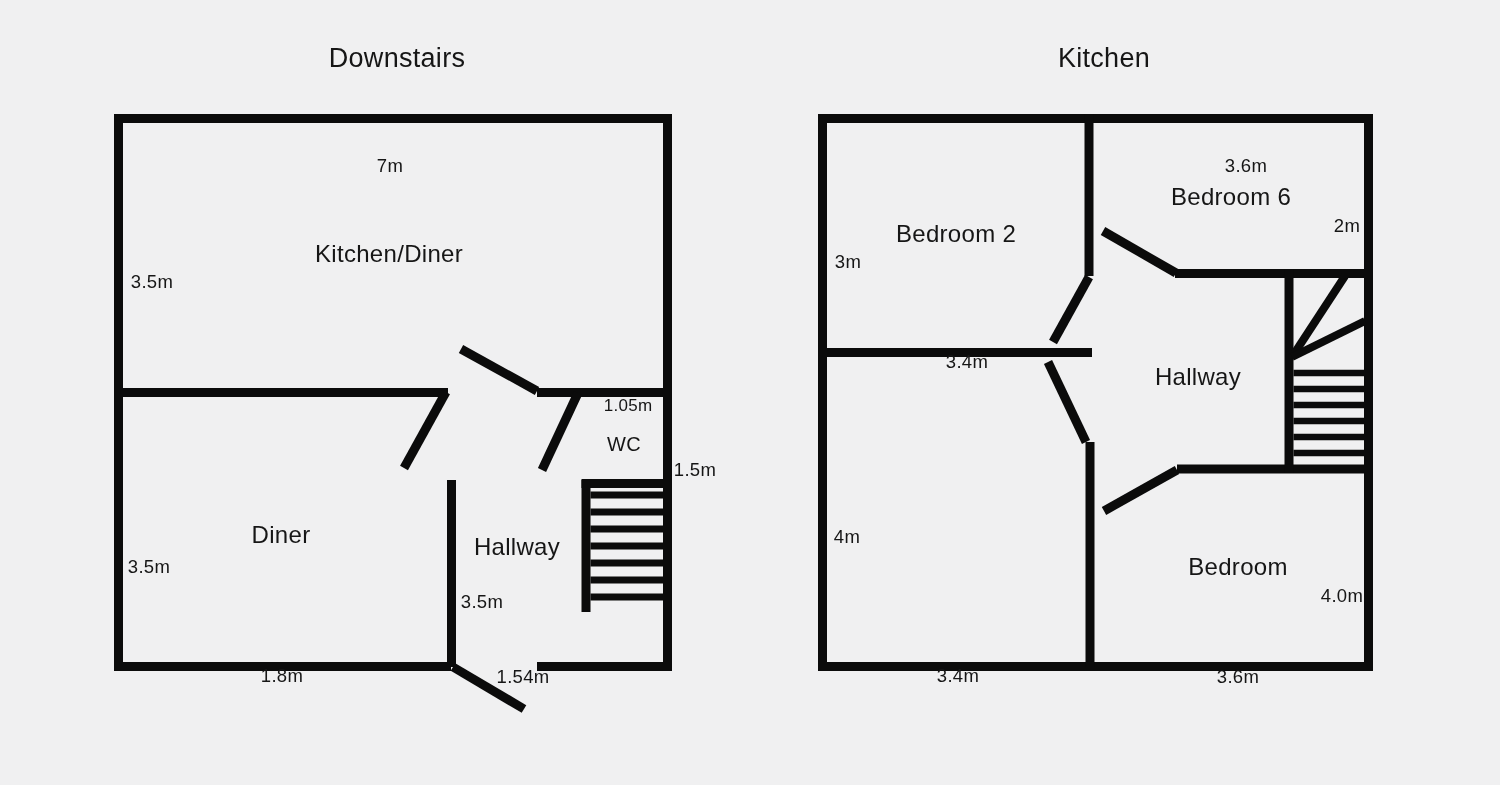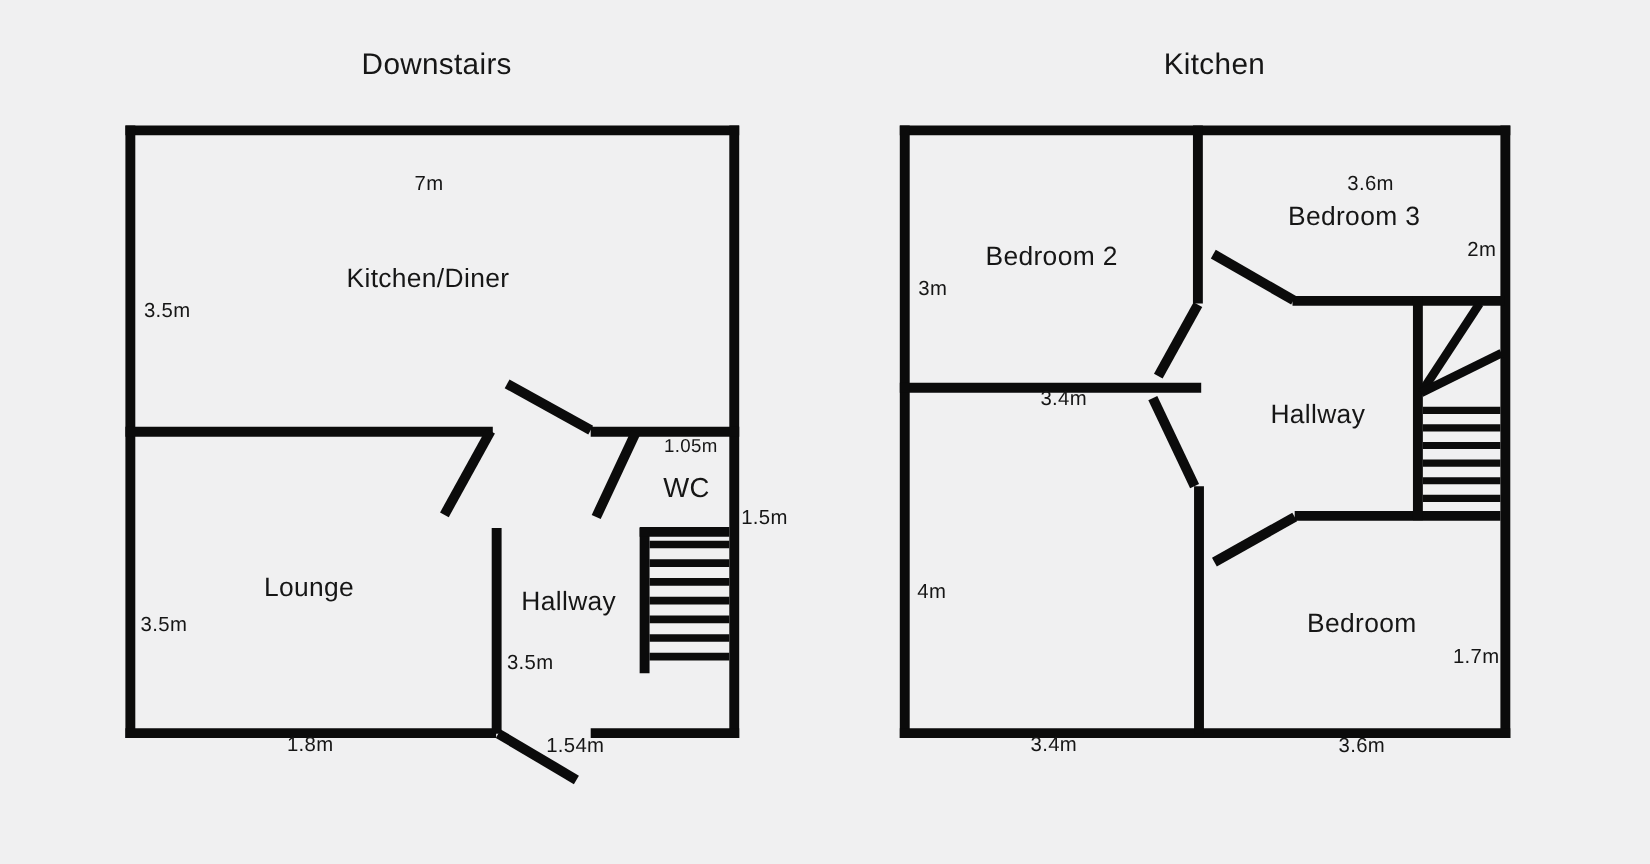--- a/index.html
+++ b/index.html
@@ -17,21 +17,21 @@
     transform:translate(-50%,-50%);
     white-space:pre-line;
     text-align:center;
     letter-spacing:.3px;
     font-weight:500;
     line-height:1.15;
     color:var(--text);
   }
   .title{font-size:27px;}
   .room{font-size:24px;}
-  .room-sm{font-size:25px;text-align:right;}
+  .room-sm{font-size:20px;text-align:right;}
   .dim{font-size:18.5px;margin-top:28px;}
   .dim-sm{font-size:17px;}
 </style>
 </head>
 <body>
 
 <div class="stage">
 
   <svg class="walls-svg" viewBox="0 0 1500 785" fill="none" stroke="currentColor" stroke-width="9">
 
@@ -99,34 +99,34 @@
     </g>
   </svg>
 
   <div class="lbl title" style="left:397px;top:59px">Downstairs</div>
   <div class="lbl dim" style="left:390px;top:138px">7m</div>
   <div class="lbl dim" style="left:152px;top:254px">3.5m</div>
   <div class="lbl room" style="left:389px;top:254px">Kitchen/Diner</div>
   <div class="lbl dim-sm" style="left:628px;top:406px">1.05m</div>
   <div class="lbl room-sm" style="left:624px;top:444px">WC</div>
   <div class="lbl dim" style="left:695px;top:442px">1.5m</div>
-  <div class="lbl room" style="left:281px;top:535px">Lounge</div>
+  <div class="lbl room" style="left:281px;top:535px">Diner</div>
   <div class="lbl dim" style="left:149px;top:539px">3.5m</div>
   <div class="lbl room" style="left:517px;top:547px">Hallway</div>
   <div class="lbl dim" style="left:482px;top:574px">3.5m</div>
   <div class="lbl dim" style="left:282px;top:648px">1.8m</div>
   <div class="lbl dim" style="left:523px;top:649px">1.54m</div>
 
   <div class="lbl title" style="left:1104px;top:59px">Kitchen</div>
   <div class="lbl dim" style="left:848px;top:234px">3m</div>
   <div class="lbl room" style="left:956px;top:234px">Bedroom 2</div>
   <div class="lbl dim" style="left:1246px;top:138px">3.6m</div>
-  <div class="lbl room" style="left:1231px;top:197px">Bedroom 3</div>
+  <div class="lbl room" style="left:1231px;top:197px">Bedroom 6</div>
   <div class="lbl dim" style="left:1347px;top:198px">2m</div>
   <div class="lbl dim" style="left:967px;top:334px">3.4m</div>
   <div class="lbl room" style="left:1198px;top:377px">Hallway</div>
   <div class="lbl dim" style="left:847px;top:509px">4m</div>
   <div class="lbl room" style="left:1238px;top:567px">Bedroom</div>
-  <div class="lbl dim" style="left:1342px;top:568px">1.7m</div>
+  <div class="lbl dim" style="left:1342px;top:568px">4.0m</div>
   <div class="lbl dim" style="left:958px;top:648px">3.4m</div>
   <div class="lbl dim" style="left:1238px;top:649px">3.6m</div>
 
 </div>
 
 </body></html>

